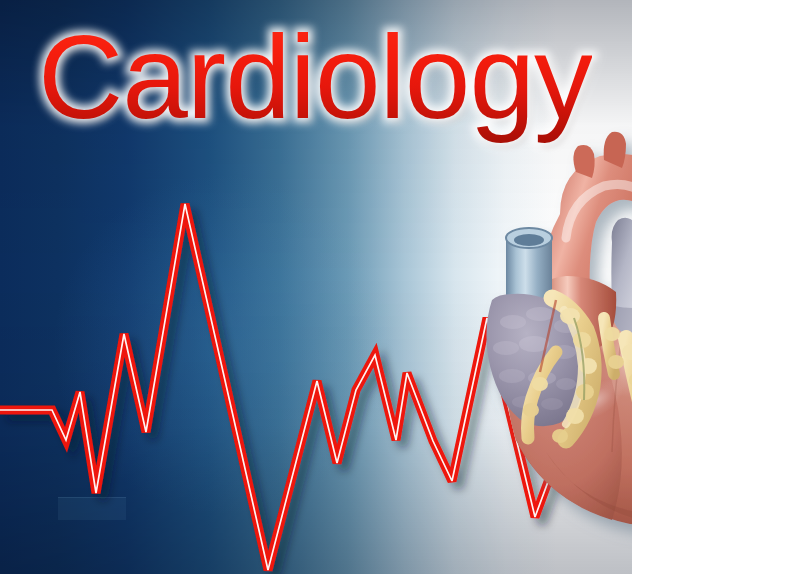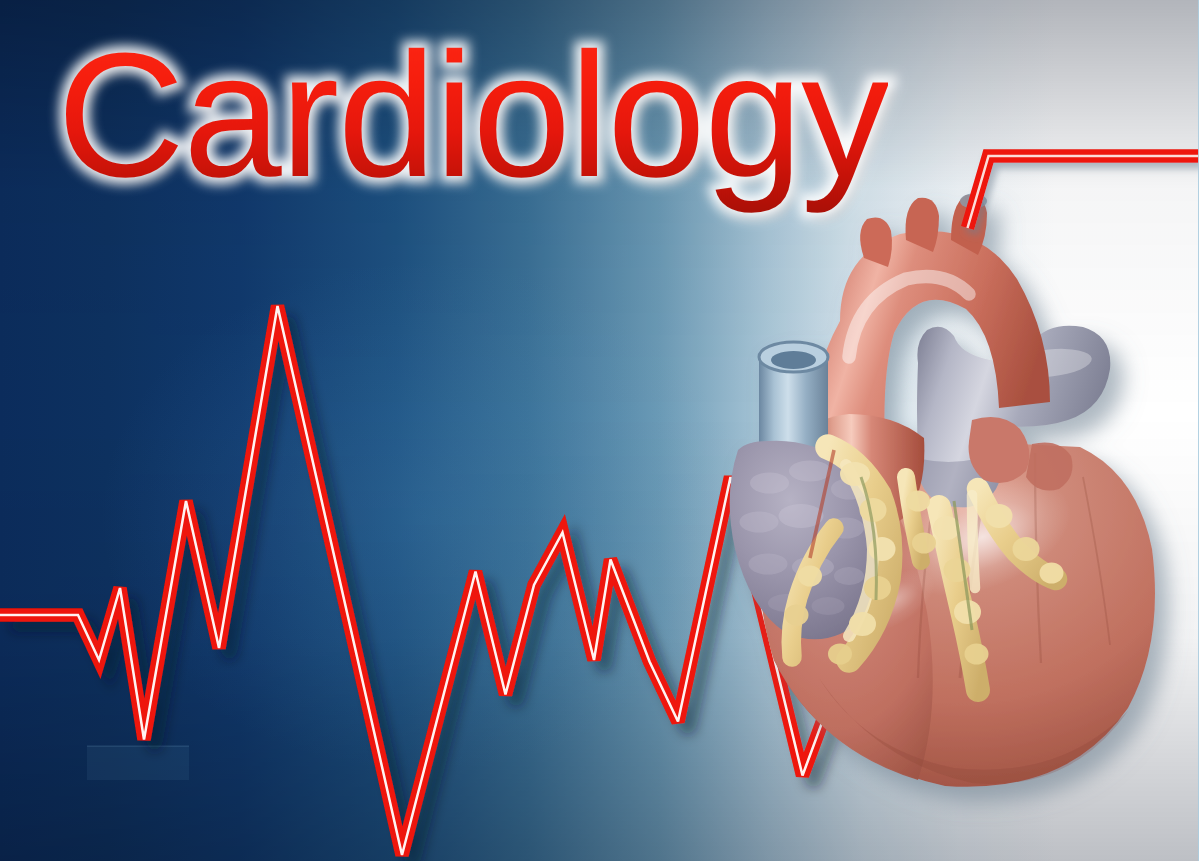--- a/index.html
+++ b/index.html
@@ -5,21 +5,21 @@
   html, body {
     margin: 0;
     padding: 0;
     background: #ffffff;
   }
   body {
     font-family: "Liberation Sans", sans-serif;
   }
   #stage {
     position: relative;
-    width: 799px;
+    width: 632px;
     height: 574px;
     overflow: hidden;
     background: #0369a1;
   }
   
   .bg-base {
     position: absolute;
     inset: 0;
     background: linear-gradient(
         to right,

